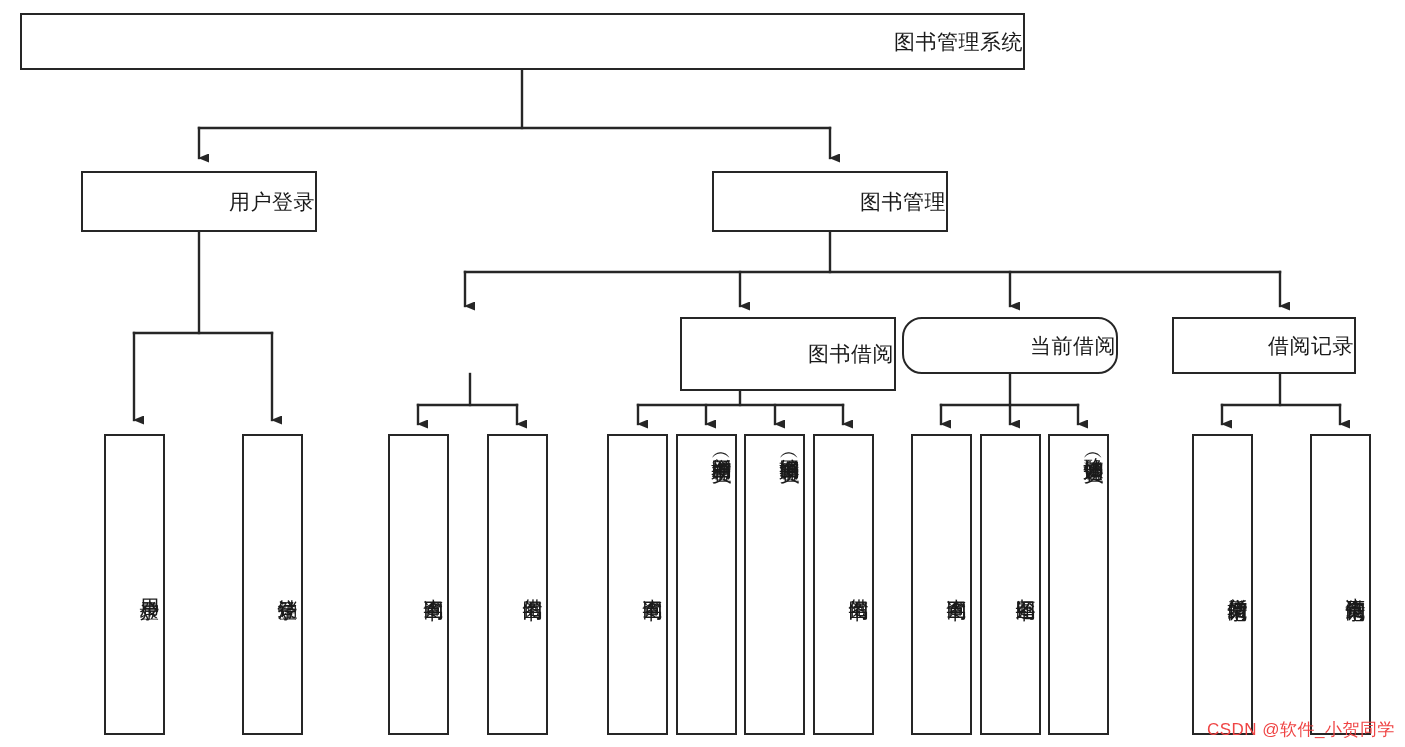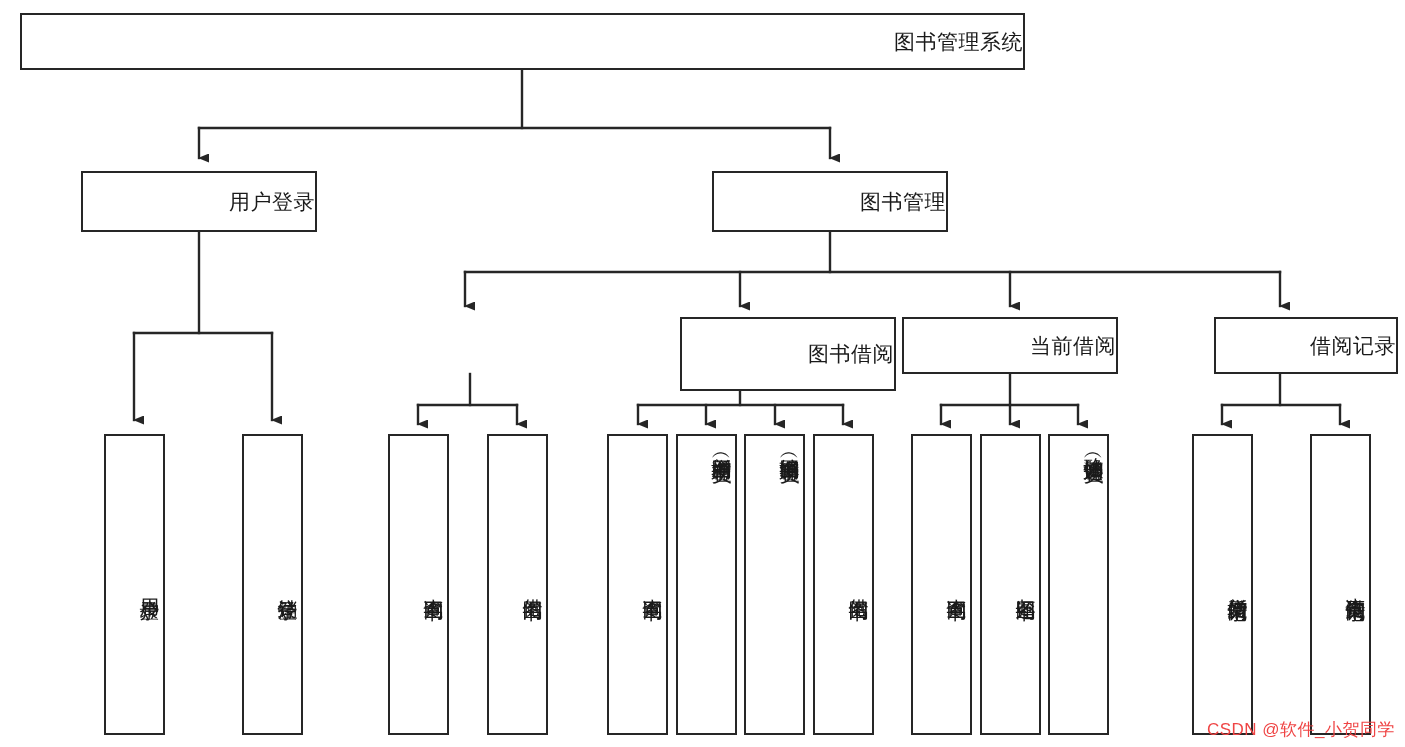--- a/index.html
+++ b/index.html
@@ -132,24 +132,24 @@
   <div class="node-box" style="left:81px; top:171px; width:236px; height:61px;">
     <span class="node-label-h">用户登录</span>
   </div>
   <div class="node-box" style="left:712px; top:171px; width:236px; height:61px;">
     <span class="node-label-h">图书管理</span>
   </div>
 
   <div class="node-box" style="left:632px; top:317px; width:216px; height:74px;margin-left:48px;">
     <span class="node-label-h">图书借阅</span>
   </div>
-  <div class="node-box" style="left:902px; top:317px; width:216px; height:57px;">
+  <div class="node-box" style="left:902px; top:317px; width:216px; height:57px;border-radius:20px;">
     <span class="node-label-h">当前借阅</span>
   </div>
-  <div class="node-box" style="left:1172px; top:317px; width:184px; height:57px;margin-left:42px;">
+  <div class="node-box" style="left:1172px; top:317px; width:184px; height:57px;">
     <span class="node-label-h">借阅记录</span>
   </div>
 
   <div class="node-box leaf centered" style="left:104px; top:434px; width:61px; height:301px;">
     <span class="node-label-v">用户登录</span>
   </div>
   <div class="node-box leaf centered" style="left:242px; top:434px; width:61px; height:301px;">
     <span class="node-label-v">注销登录</span>
   </div>
 

